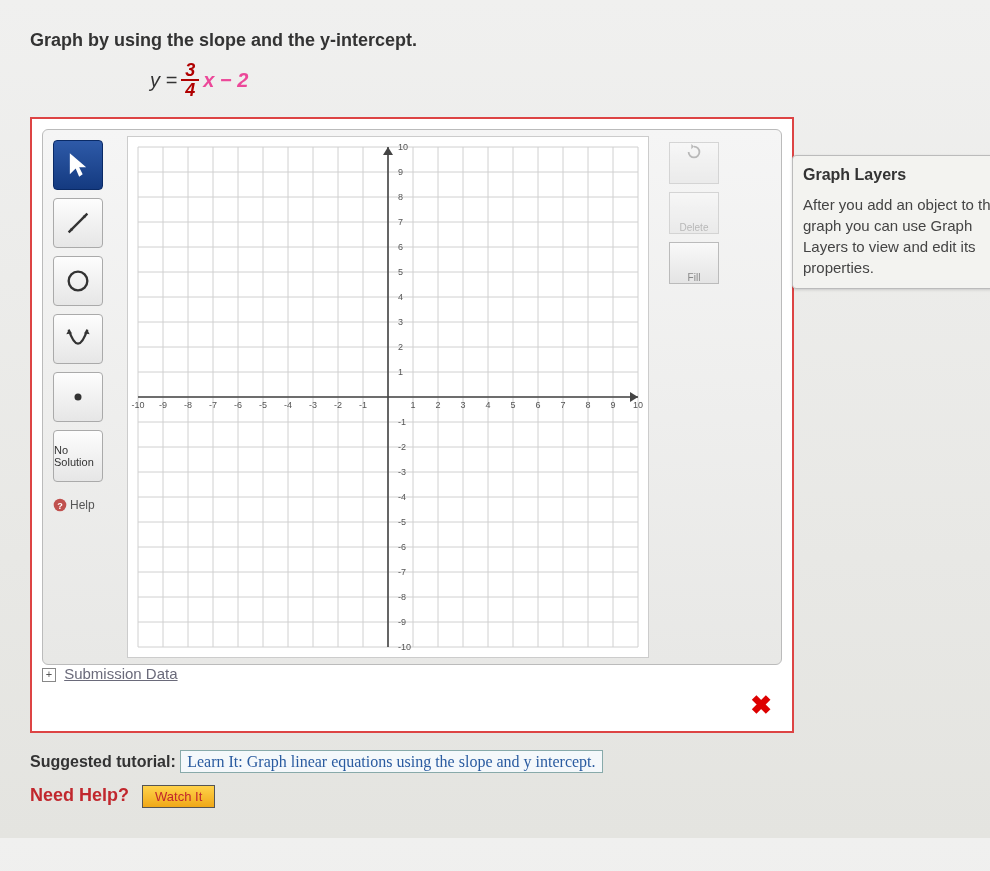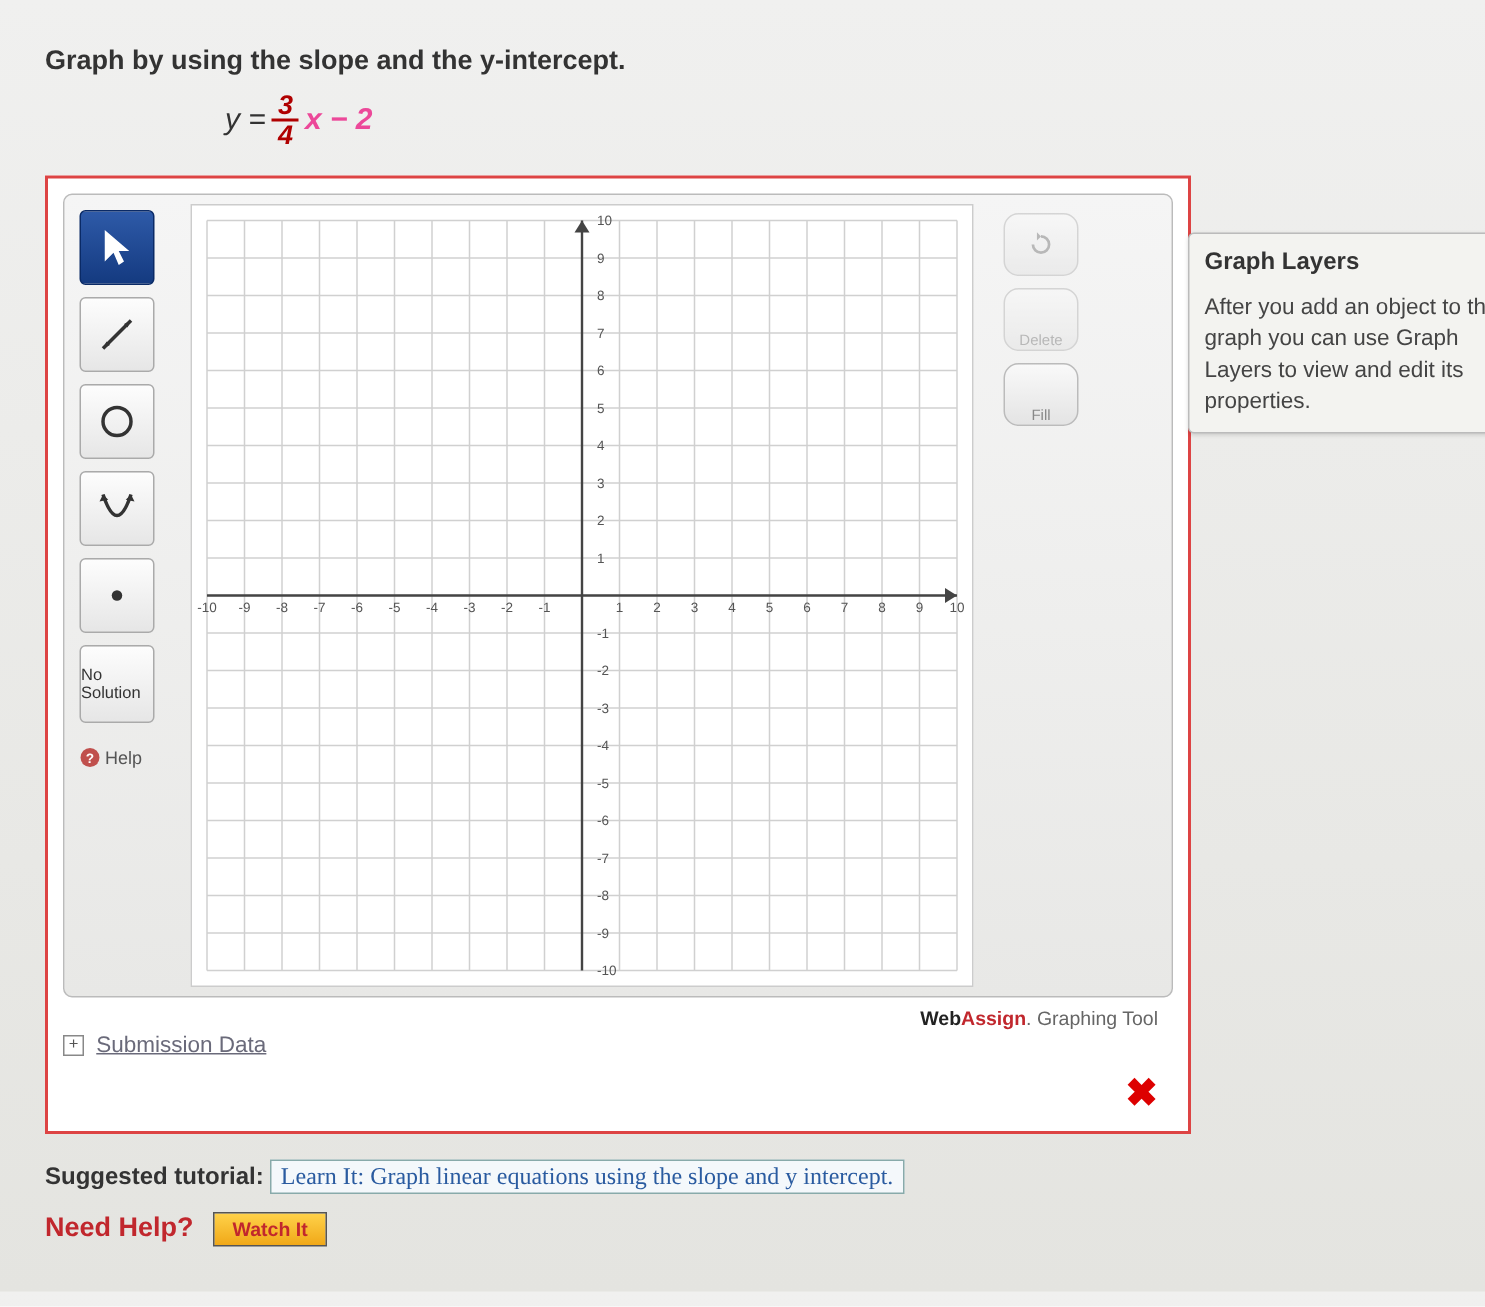--- a/index.html
+++ b/index.html
@@ -103,26 +103,26 @@
     display: flex;
     flex-direction: column;
     gap: 8px;
     align-items: center;
     padding: 6px 0 0 10px;
   }
   .right-btn {
     width: 48px;
     height: 40px;
     border: 1px solid #bbb;
-    border-radius: 10px;
+    border-radius: 0;
     background: linear-gradient(to bottom,#f9f9f9,#e4e4e4);
     display:flex;
     flex-direction:column;
     align-items:center;
-    justify-content:center;
+    justify-content:flex-start;
     font-size:10px;
     color:#888;
     cursor:pointer;
     gap:27px;
   }
   .right-btn.disabled { opacity: .55; cursor:default; }
   .right-btn svg { width:18px;height:18px; }
   .right-btn .lbl { font-size:10px; margin-top:2px;}
 
   .branding {
@@ -162,21 +162,21 @@
     cursor:pointer;
     font-family:Liberation Serif, serif;
   }
   .need-help { margin-top:14px; font-weight:bold; color:#c1272d; font-size:18px;}
   .watch-btn {
     display:inline-block;
     padding:3px 12px;
     border:1px solid #555;
     background:linear-gradient(to bottom,#ffd24a,#f0a818);
     font-size:13px;
-    font-weight:bold;
+    font-weight:normal;
     margin-left:8px;
     cursor:pointer;
   }
 
   .layers-card {
     position:absolute;
     left:792px;
     top:155px;
     width:200px;
     background:#f3f3f0;
@@ -356,23 +356,20 @@
       <div class="right-btn">
         <svg viewBox="0 0 20 20">
             <path d="M5 10 L10 5 L16 11 L11 16 Z" fill="none" stroke="#555" stroke-width="1.5"></path>
             <circle cx="16" cy="15" r="2" fill="#4a90d9"></circle>
           </svg>
         <span class="lbl">Fill</span>
       </div>
     </div>
   </div>
 
-  <div class="branding">
-    <b>Web</b><span class="assign">Assign</span><span>. Graphing Tool</span>
-  </div>
 
   <div class="sub-data">
     <span class="sub-plus">+</span>
     <a>Submission Data</a>
   </div>
 
   <div class="x-mark">✖</div>
 </div>
 
 <div class="tutorial">

